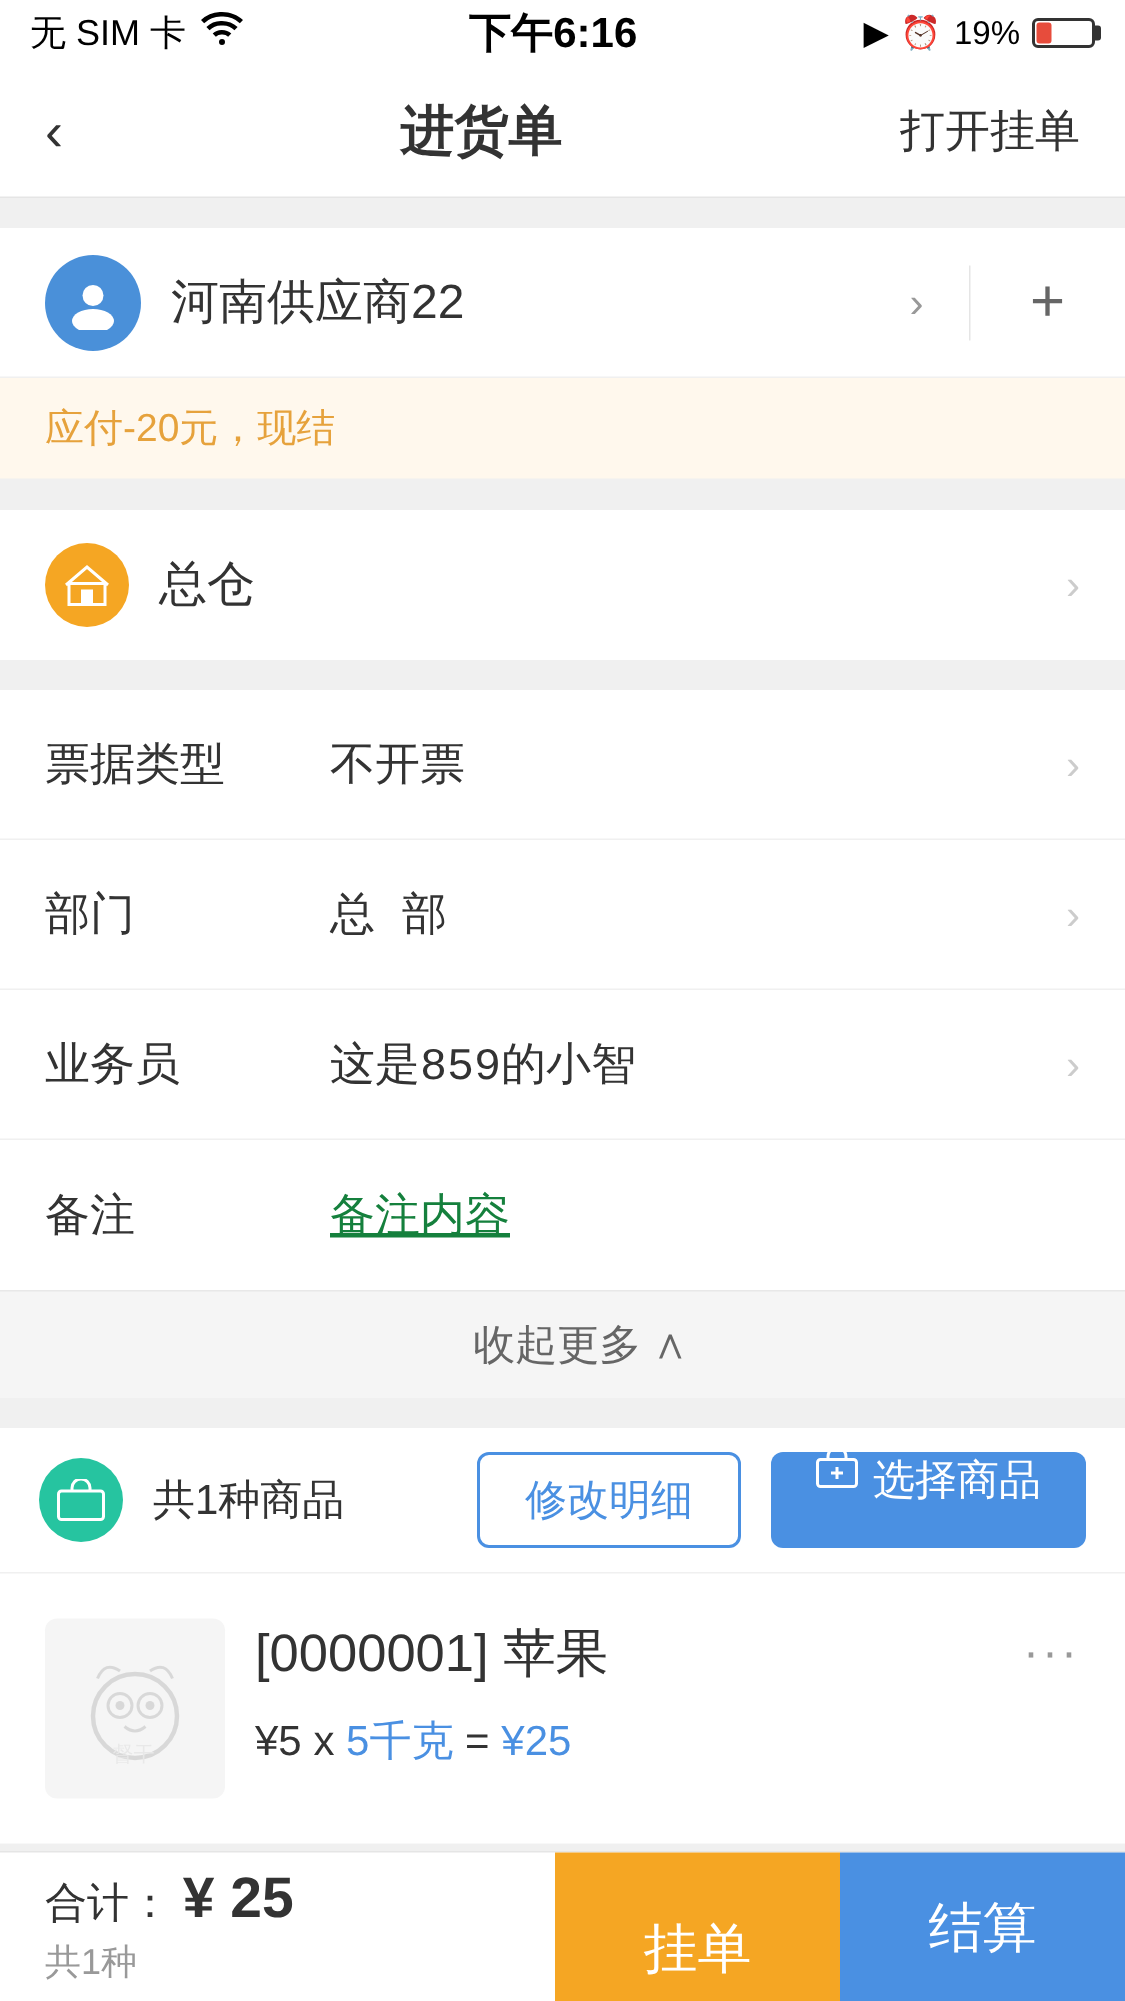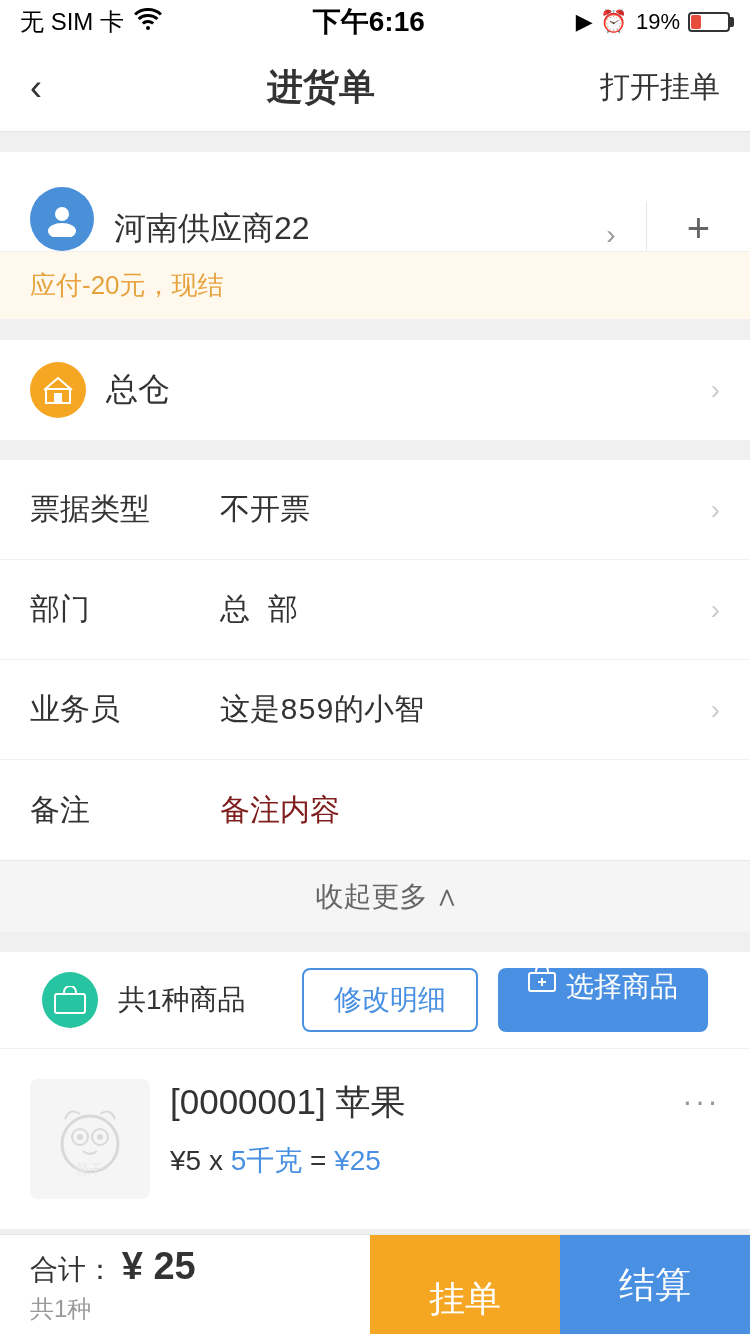--- a/index.html
+++ b/index.html
@@ -58,23 +58,23 @@
     .section-divider {
       width: 750px;
       height: 20px;
       background: #f0f0f0;
     }
 
     
     .supplier-section {
       background: #fff;
       display: flex;
-      align-items: flex-end;
+      align-items: center;
       height: 100px;
-      padding: 0 30px;
+      padding: 16px 30px;
       border-bottom: 1px solid #f0f0f0;
     }
     .supplier-avatar {
       width: 64px; height: 64px; border-radius: 50%; background: #4a90d9;
       display: flex; align-items: center; justify-content: center;
       color: #fff; font-size: 30px; margin-right: 20px; flex-shrink: 0;
     }
     .supplier-name { flex: 1; font-size: 32px; color: #333; }
     .supplier-arrow { font-size: 28px; color: #999; margin-right: 30px; }
     .supplier-plus {
@@ -116,21 +116,21 @@
       display: flex;
       align-items: center;
       height: 100px;
       padding: 0 30px;
       border-bottom: 1px solid #f0f0f0;
       gap: 40px;
     }
     .form-row:last-child { border-bottom: none; }
     .form-label { font-size: 30px; color: #333; width: 140px; flex-shrink: 0; }
     .form-value { flex: 1; font-size: 30px; color: #333; padding-left: 10px; font-family: Liberation Mono, monospace; }
-    .form-placeholder { flex: 1; font-size: 30px; color: #7f1d1d; padding-left: 10px; }
+    .form-placeholder { flex: 1; font-size: 30px; color: #15803d; padding-left: 10px; text-decoration: underline; }
 
     
     .collapse-more {
       background: #f5f5f5;
       display: flex;
       align-items: center;
       justify-content: center;
       height: 72px;
       margin-top: 0;
       font-size: 28px;
@@ -139,21 +139,21 @@
       border-top: 1px solid #e8e8e8;
       padding-left: 24px;
     }
 
     
     .product-section { background: #fff; margin-top: 20px; }
     .product-header {
       display: flex;
       align-items: center;
       height: 96px;
-      padding: 0 42px;
+      padding: 0 26px;
       gap: 20px;
     }
     .product-header-icon {
       width: 56px; height: 56px; border-radius: 50%; background: #26c4a0;
       display: flex; align-items: center; justify-content: center;
       color: #fff; font-size: 26px; flex-shrink: 0;
     }
     .product-count { flex: 1; font-size: 28px; color: #333; }
     .btn-modify {
       height: 64px; padding: 0 30px;

